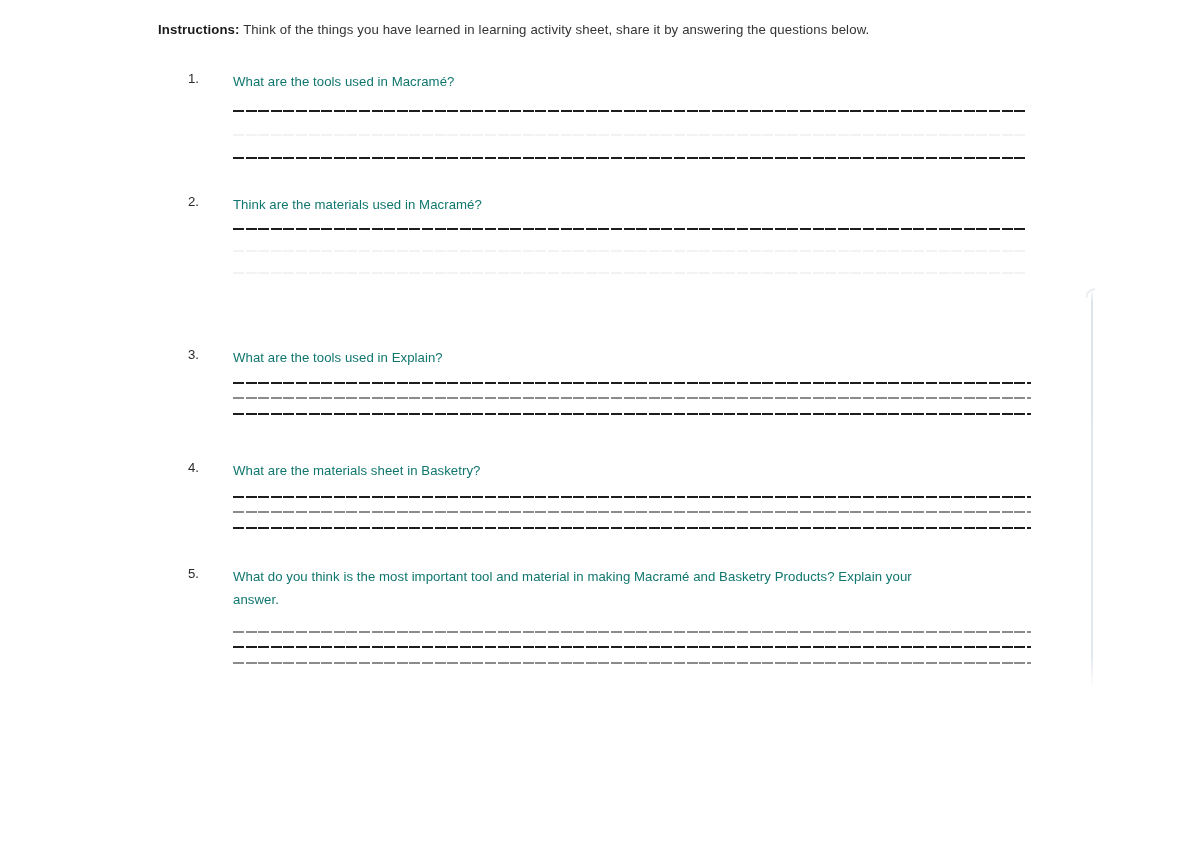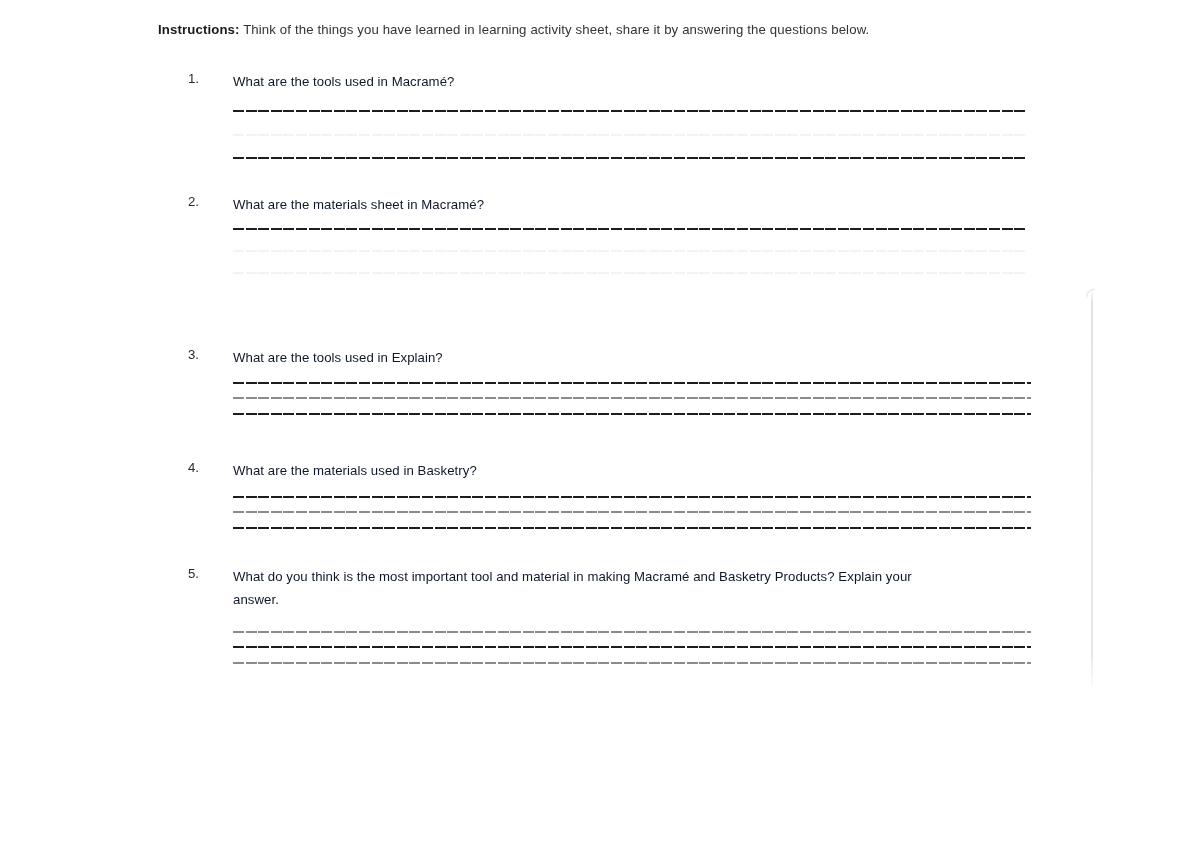--- a/index.html
+++ b/index.html
@@ -82,21 +82,21 @@
     font-size: 13.2px;
     line-height: 18px;
     color: #2b2b2b;
   }
   .q-text {
     position: absolute;
     left: 233px;
     width: 700px;
     font-size: 13.2px;
     line-height: 23px;
-    color: #0f172a;
+    color: #0f766e;
     letter-spacing: 0.005em;
   }
 
   
   .rule {
     position: absolute;
     height: 2px;
     background-image: repeating-linear-gradient(
         to right,
         currentColor 0px,
@@ -120,35 +120,35 @@
   <div id="questions">
       <div class="question" style="top: 70px;">
         <div class="q-num">1.</div>
         <div class="q-text">What are the tools used in Macramé?</div>
       </div>
       <div class="rule dark" style="left: 233px; top: 110px; width: 793px;"></div>
       <div class="rule ultrafaint" style="left: 233px; top: 134px; width: 793px;"></div>
       <div class="rule dark" style="left: 233px; top: 157px; width: 793px;"></div>
       <div class="question" style="top: 193px;">
         <div class="q-num">2.</div>
-        <div class="q-text">What are the materials sheet in Macramé?</div>
+        <div class="q-text">Think are the materials used in Macramé?</div>
       </div>
       <div class="rule dark" style="left: 233px; top: 228px; width: 793px;"></div>
       <div class="rule ultrafaint" style="left: 233px; top: 250px; width: 793px;"></div>
       <div class="rule ultrafaint" style="left: 233px; top: 272px; width: 793px;"></div>
       <div class="question" style="top: 346px;">
         <div class="q-num">3.</div>
         <div class="q-text">What are the tools used in Explain?</div>
       </div>
       <div class="rule dark" style="left: 233px; top: 382px; width: 798px;"></div>
       <div class="rule mid" style="left: 233px; top: 397px; width: 798px;"></div>
       <div class="rule dark" style="left: 233px; top: 413px; width: 798px;"></div>
       <div class="question" style="top: 459px;">
         <div class="q-num">4.</div>
-        <div class="q-text">What are the materials used in Basketry?</div>
+        <div class="q-text">What are the materials sheet in Basketry?</div>
       </div>
       <div class="rule dark" style="left: 233px; top: 496px; width: 798px;"></div>
       <div class="rule mid" style="left: 233px; top: 511px; width: 798px;"></div>
       <div class="rule dark" style="left: 233px; top: 527px; width: 798px;"></div>
       <div class="question" style="top: 565px;">
         <div class="q-num">5.</div>
         <div class="q-text">What do you think is the most important tool and material in making Macramé and Basketry Products? Explain your answer.</div>
       </div>
       <div class="rule mid" style="left: 233px; top: 631px; width: 798px;"></div>
       <div class="rule dark" style="left: 233px; top: 646px; width: 798px;"></div>

